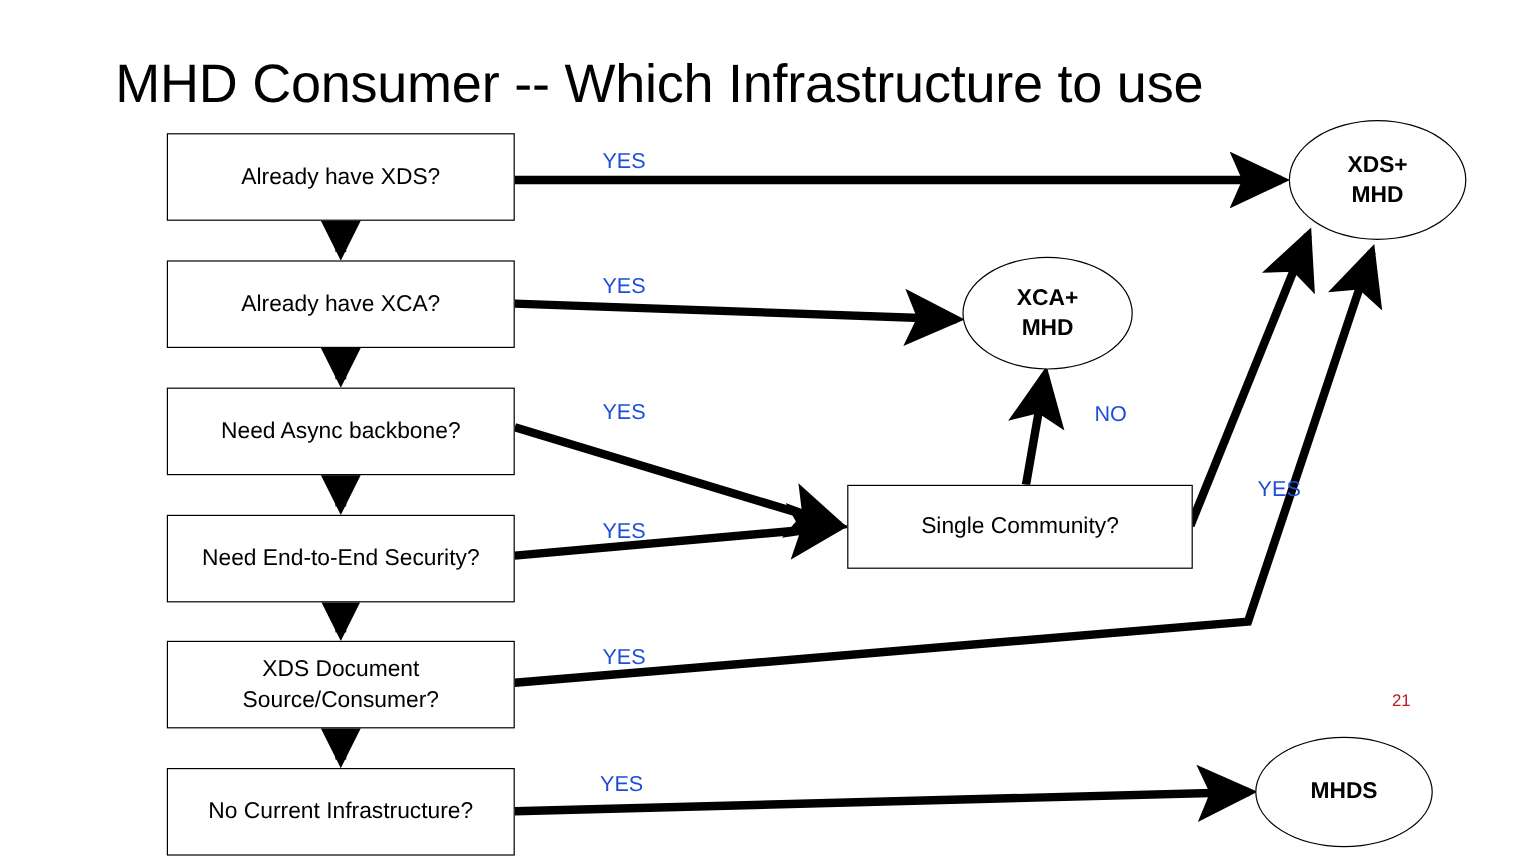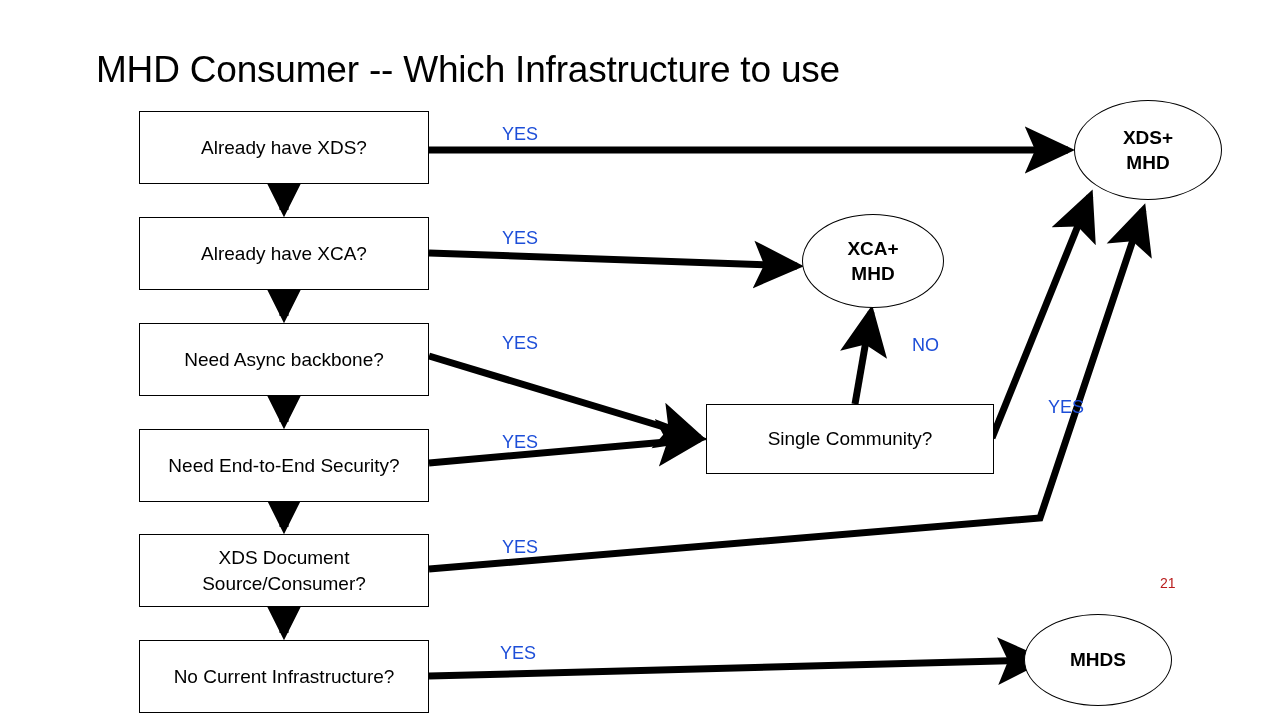--- a/index.html
+++ b/index.html
@@ -20,21 +20,21 @@
     inset: 0;
     width: 1280px;
     height: 720px;
   }
   #title {
     position: absolute;
     left: 96px;
     top: 40px;
     width: 1000px;
     height: 60px;
-    font-size: 37px;
+    font-size: 45px;
     line-height: 60px;
     font-weight: 400;
     letter-spacing: -0.2px;
     color: #000000;
     white-space: nowrap;
   }
   .node {
     position: absolute;
     box-sizing: border-box;
     border: 1.6px solid #000000;
@@ -152,21 +152,21 @@
   <div class="node ellipse" style="left:1074px; top:100px; width:148px; height:100px;">
     <span class="label">XDS+
 MHD</span>
   </div>
 
   <div class="node ellipse" style="left:802px; top:214px; width:142px; height:94px;">
     <span class="label">XCA+
 MHD</span>
   </div>
 
-  <div class="node ellipse" style="left:1024px; top:614px; width:148px; height:92px;">
+  <div class="node ellipse" style="left:1046px; top:614px; width:148px; height:92px;">
     <span class="label">MHDS</span>
   </div>
 
   <div class="edge-label" style="left:466px; top:124px;">YES</div>
   <div class="edge-label" style="left:466px; top:228px;">YES</div>
   <div class="edge-label" style="left:466px; top:333px;">YES</div>
   <div class="edge-label" style="left:466px; top:432px;">YES</div>
   <div class="edge-label" style="left:466px; top:537px;">YES</div>
   <div class="edge-label" style="left:464px; top:643px;">YES</div>
   <div class="edge-label" style="left:876px; top:335px;">NO</div>

